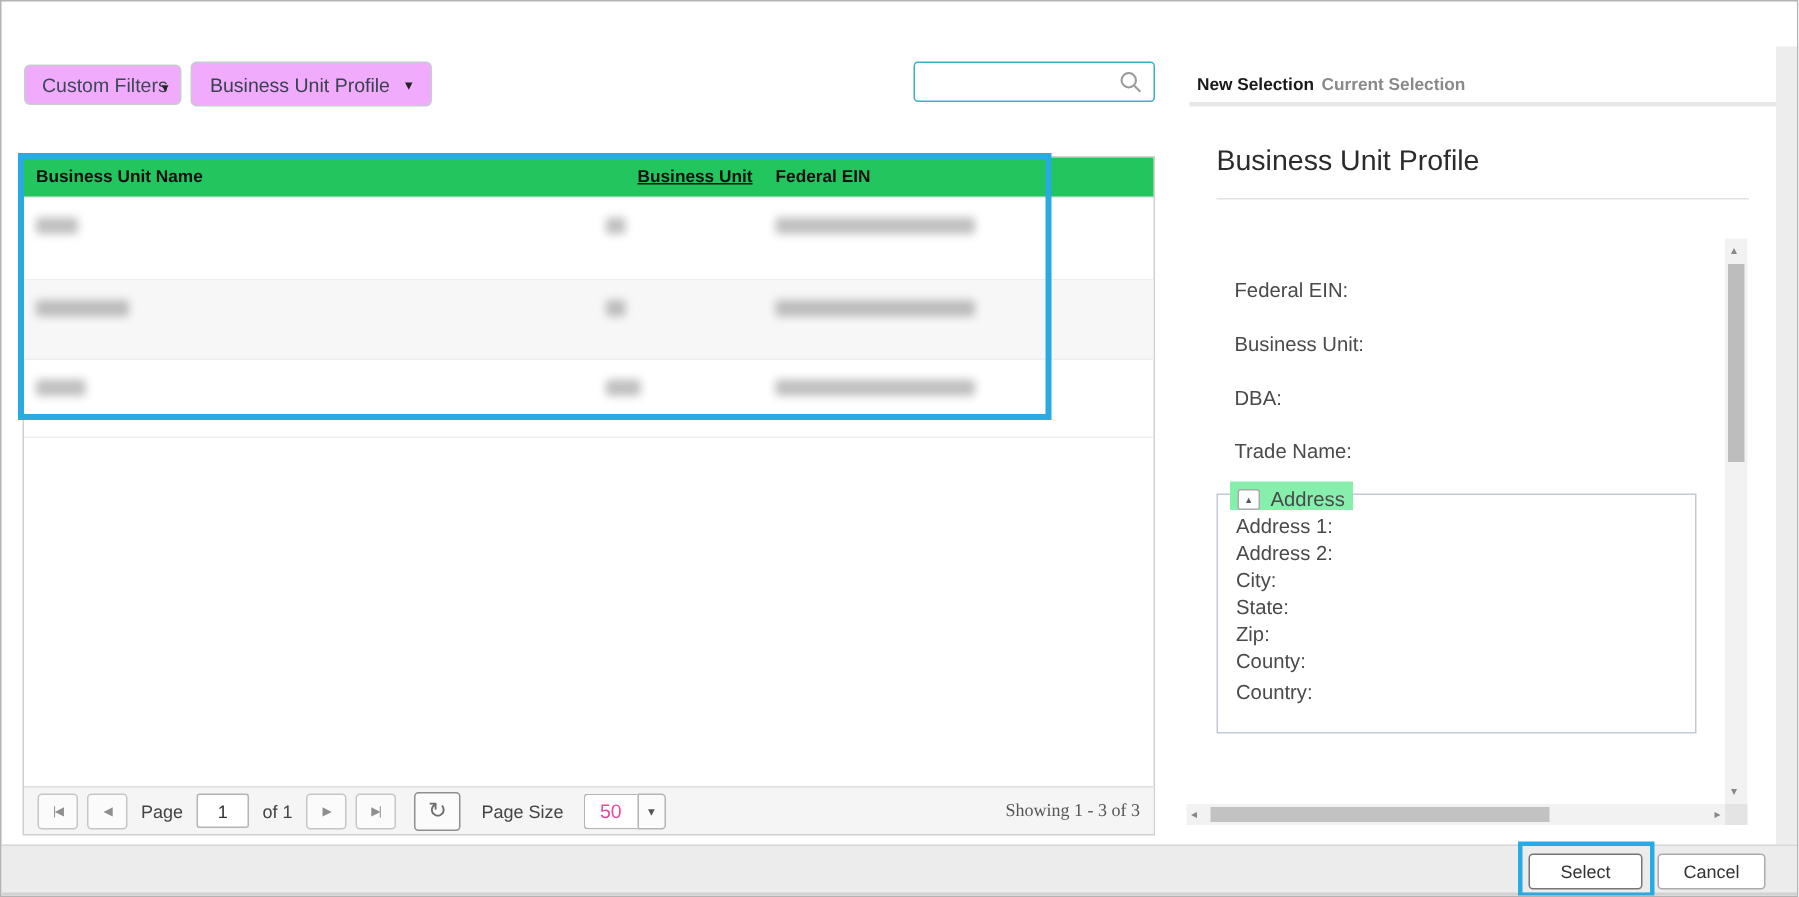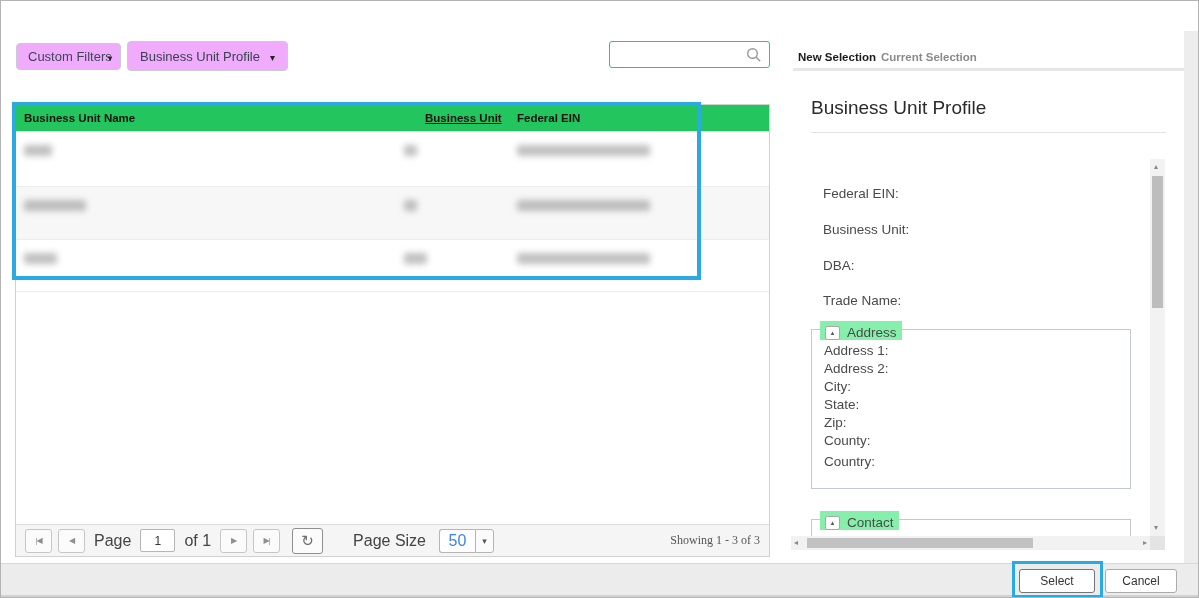--- a/index.html
+++ b/index.html
@@ -53,26 +53,26 @@
 
   
   .pager { position:absolute; left:0; bottom:0; width:100%; height:32px; background:#f5f5f5;
            border-top:1px solid #dddddd; display:flex; align-items:center; padding:0 9px; gap:6px; }
   .pg-btn { width:27px; height:24px; background:#fbfbfb; border:1px solid #c6c6c6; border-radius:3px;
             color:#8f8f8f; font-size:8px; letter-spacing:-1px; display:flex; align-items:center;
             justify-content:center; cursor:pointer; }
   .pg-refresh { width:31px; height:26px; border:1px solid #8f8f8f; border-radius:3px; background:#fbfbfb;
                 color:#6e6e6e; font-size:15px; line-height:1; display:flex; align-items:center;
                 justify-content:center; margin-left:6px; cursor:pointer; }
-  .pg-label { font-size:16px; color:#444; margin:0 3px; }
+  .pg-label { font-size:12px; color:#444; margin:0 3px; }
   .pg-input { width:35px; height:23px; border:1px solid #b5b5b5; border-radius:2px; text-align:center;
               font-size:12px; font-family:inherit; color:#333; }
   .combo { display:flex; height:24px; margin-left:4px; }
   .combo-value { width:36px; border:1px solid #b5b5b5; border-right:none; border-radius:3px 0 0 3px;
-                 background:#fff; font-size:16px; color:#3b82f6; display:flex; align-items:center;
+                 background:#fff; font-size:13px; color:#ec4899; display:flex; align-items:center;
                  justify-content:center; }
   .combo-caret { width:19px; border:1px solid #b5b5b5; border-radius:0 3px 3px 0; background:#fbfbfb;
                  color:#555; font-size:9px; display:flex; align-items:center; justify-content:center;
                  cursor:pointer; }
   .showing { margin-left:auto; font-size:12px; color:#555;font-family:Liberation Serif, serif; }
 
   
   .panel { position:absolute; left:770px; top:30px; width:413px; height:424px; background:#fff; }
   .tab { position:absolute; top:20px; font-size:11.5px; cursor:pointer; }
   .tab-new { left:27px; color:#1a1a1a; font-weight:bold; }
@@ -172,21 +172,21 @@
       <div class="pg-btn">|◀</div>
       <div class="pg-btn">◀</div>
       <span class="pg-label">Page</span>
       <input class="pg-input" value="1" style="">
       <span class="pg-label">of 1</span>
       <div class="pg-btn">▶</div>
       <div class="pg-btn">▶|</div>
       <div class="pg-refresh">
         <span>↻</span>
       </div>
-      <span class="pg-label" style="margin-left:24px;">Page Size</span>
+      <span class="pg-label" style="margin-left:8px;">Page Size</span>
       <div class="combo">
         <div class="combo-value">50</div>
         <div class="combo-caret">▾</div>
       </div>
       <span class="showing">Showing 1 - 3 of 3</span>
     </div>
   </div>
 
   <div class="panel">
     <div class="tab tab-new">New Selection</div>
@@ -210,26 +210,20 @@
         <div>Address 1:</div>
         <div>Address 2:</div>
         <div>City:</div>
         <div>State:</div>
         <div>Zip:</div>
         <div>County:</div>
         <div class="country">Country:</div>
       </div>
     </div>
 
-    <div class="fieldset fs-contact">
-      <div class="legend">
-        <div class="collapse-btn">▴</div>
-        <span class="legend-text">Contact</span>
-      </div>
-    </div>
 
     <div class="v-scrollbar">
       <div class="sb-arrow v-up">▴</div>
       <div class="v-thumb"></div>
       <div class="sb-arrow v-down">▾</div>
     </div>
     <div class="h-scrollbar">
       <div class="sb-arrow h-left">◂</div>
       <div class="h-thumb"></div>
       <div class="sb-arrow h-right">▸</div>

